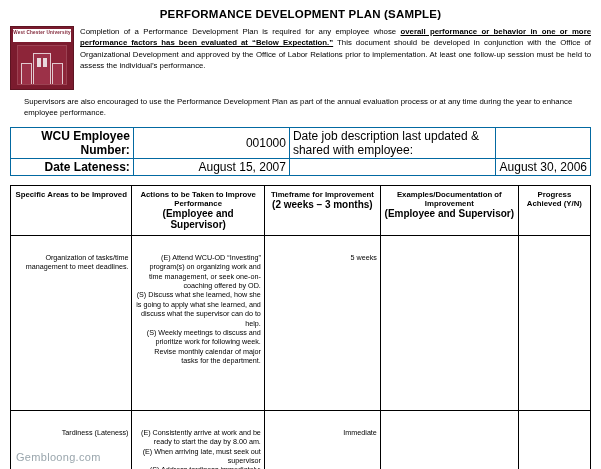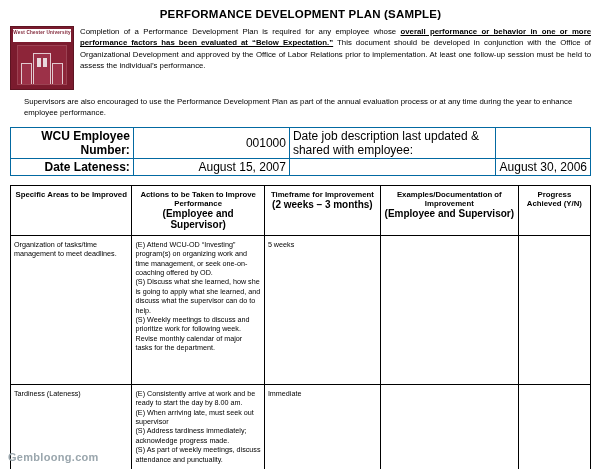--- a/index.html
+++ b/index.html
@@ -162,30 +162,31 @@
   }
   .th-sub {
     font-weight: bold;
     font-size: 10px;
     display: block;
     margin-top: 0;
   }
   .main-table td {
     font-size: 7.2px;
     line-height: 9.4px;
-    padding: 4px 3px;
+    padding: 17px 3px;
+    text-align: right;
   }
   .cell-area { height: 140px; }
   .cell-area2 { height: 110px; }
   .watermark {
     position: absolute;
-    left: 8px;
+    left: 16px;
     bottom: 6px;
     font-size: 11px;
-    font-weight: bold;
+    font-weight: normal;
     color: #9aa6ad;
     letter-spacing: 0.3px;
     margin-top: 14px;
   }
 </style>
 </head>
 <body>
 
 <div class="page">
 

